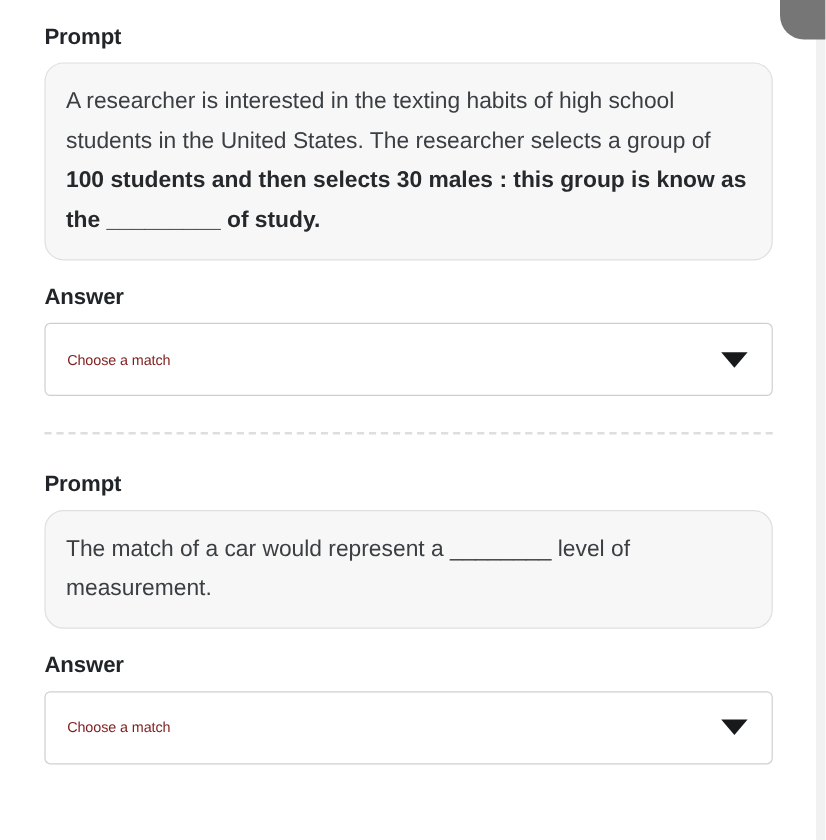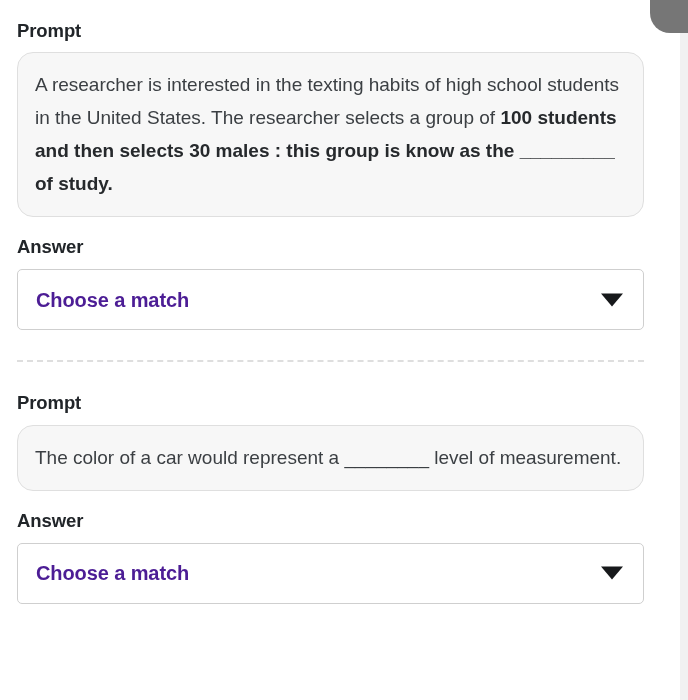--- a/index.html
+++ b/index.html
@@ -21,20 +21,21 @@
     position: absolute;
     inset: 0;
     width: 688px;
     height: 700px;
     background: #ffffff;
     overflow: hidden;
   }
 
   #content {
     padding: 0 44px 0 17px;
+    margin-left: 20px;
   }
 
   
   .field-label {
     font-size: 18.5px;
     font-weight: bold;
     color: #212529;
     letter-spacing: -0.1px;
     line-height: 1.2;
   }
@@ -63,25 +64,24 @@
     height: 61px;
     background: #ffffff;
     border: 1px solid #cfcfcf;
     border-radius: 5px;
     display: flex;
     align-items: center;
     cursor: pointer;
   }
   .select-value {
     padding-left: 18px;
-    font-size: 20px;
-    color: #4c1d95;
+    font-size: 12px;
+    color: #7f1d1d;
     line-height: 1;
     letter-spacing: -0.1px;
-    font-weight: bold;
   }
   .caret {
     position: absolute;
     right: 20px;
     top: 50%;
     transform: translateY(-50%);
     width: 0;
     height: 0;
     border-left: 11px solid transparent;
     border-right: 11px solid transparent;
@@ -146,21 +146,21 @@
 
     <div class="divider-row">
       <hr class="divider">
     </div>
 
     <div>
 
       <div style="height:30px"></div>
       <div class="field-label">Prompt</div>
 
-      <div class="prompt-box"><span>The color of a car would represent a ________ level of measurement.</span></div>
+      <div class="prompt-box"><span>The match of a car would represent a ________ level of measurement.</span></div>
 
       <div class="block-gap-answer"></div>
 
       <div class="field-label">Answer</div>
 
       <div class="select-wrap">
         <span class="select-value">Choose a match</span>
         <span class="caret"></span>
       </div>
     </div>

